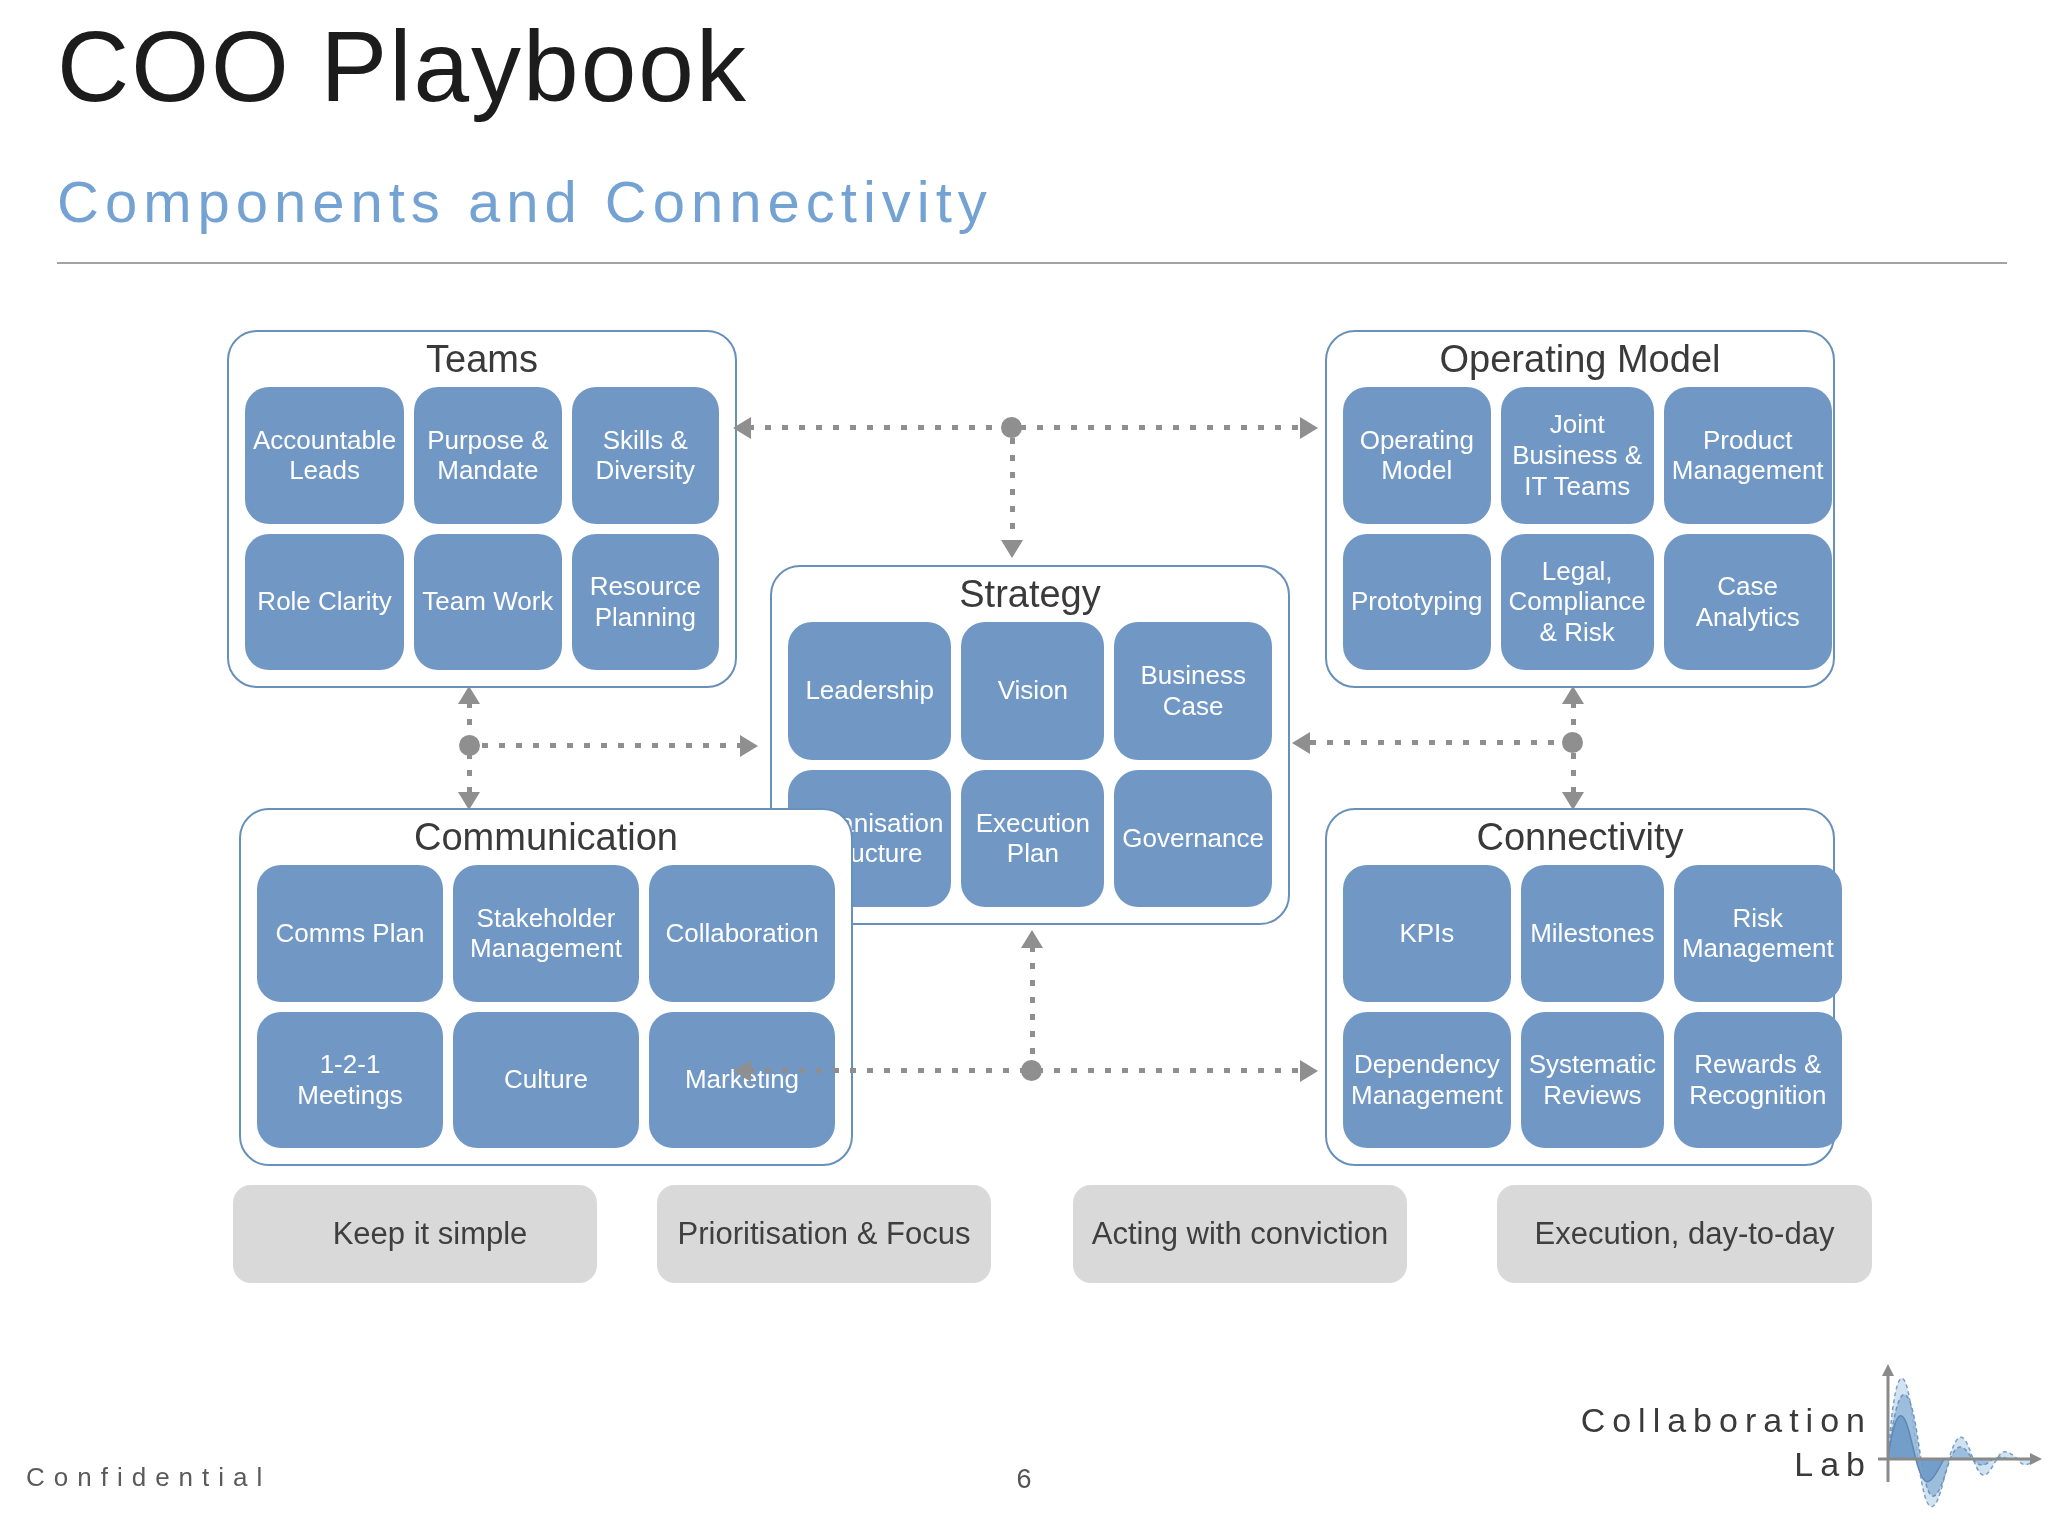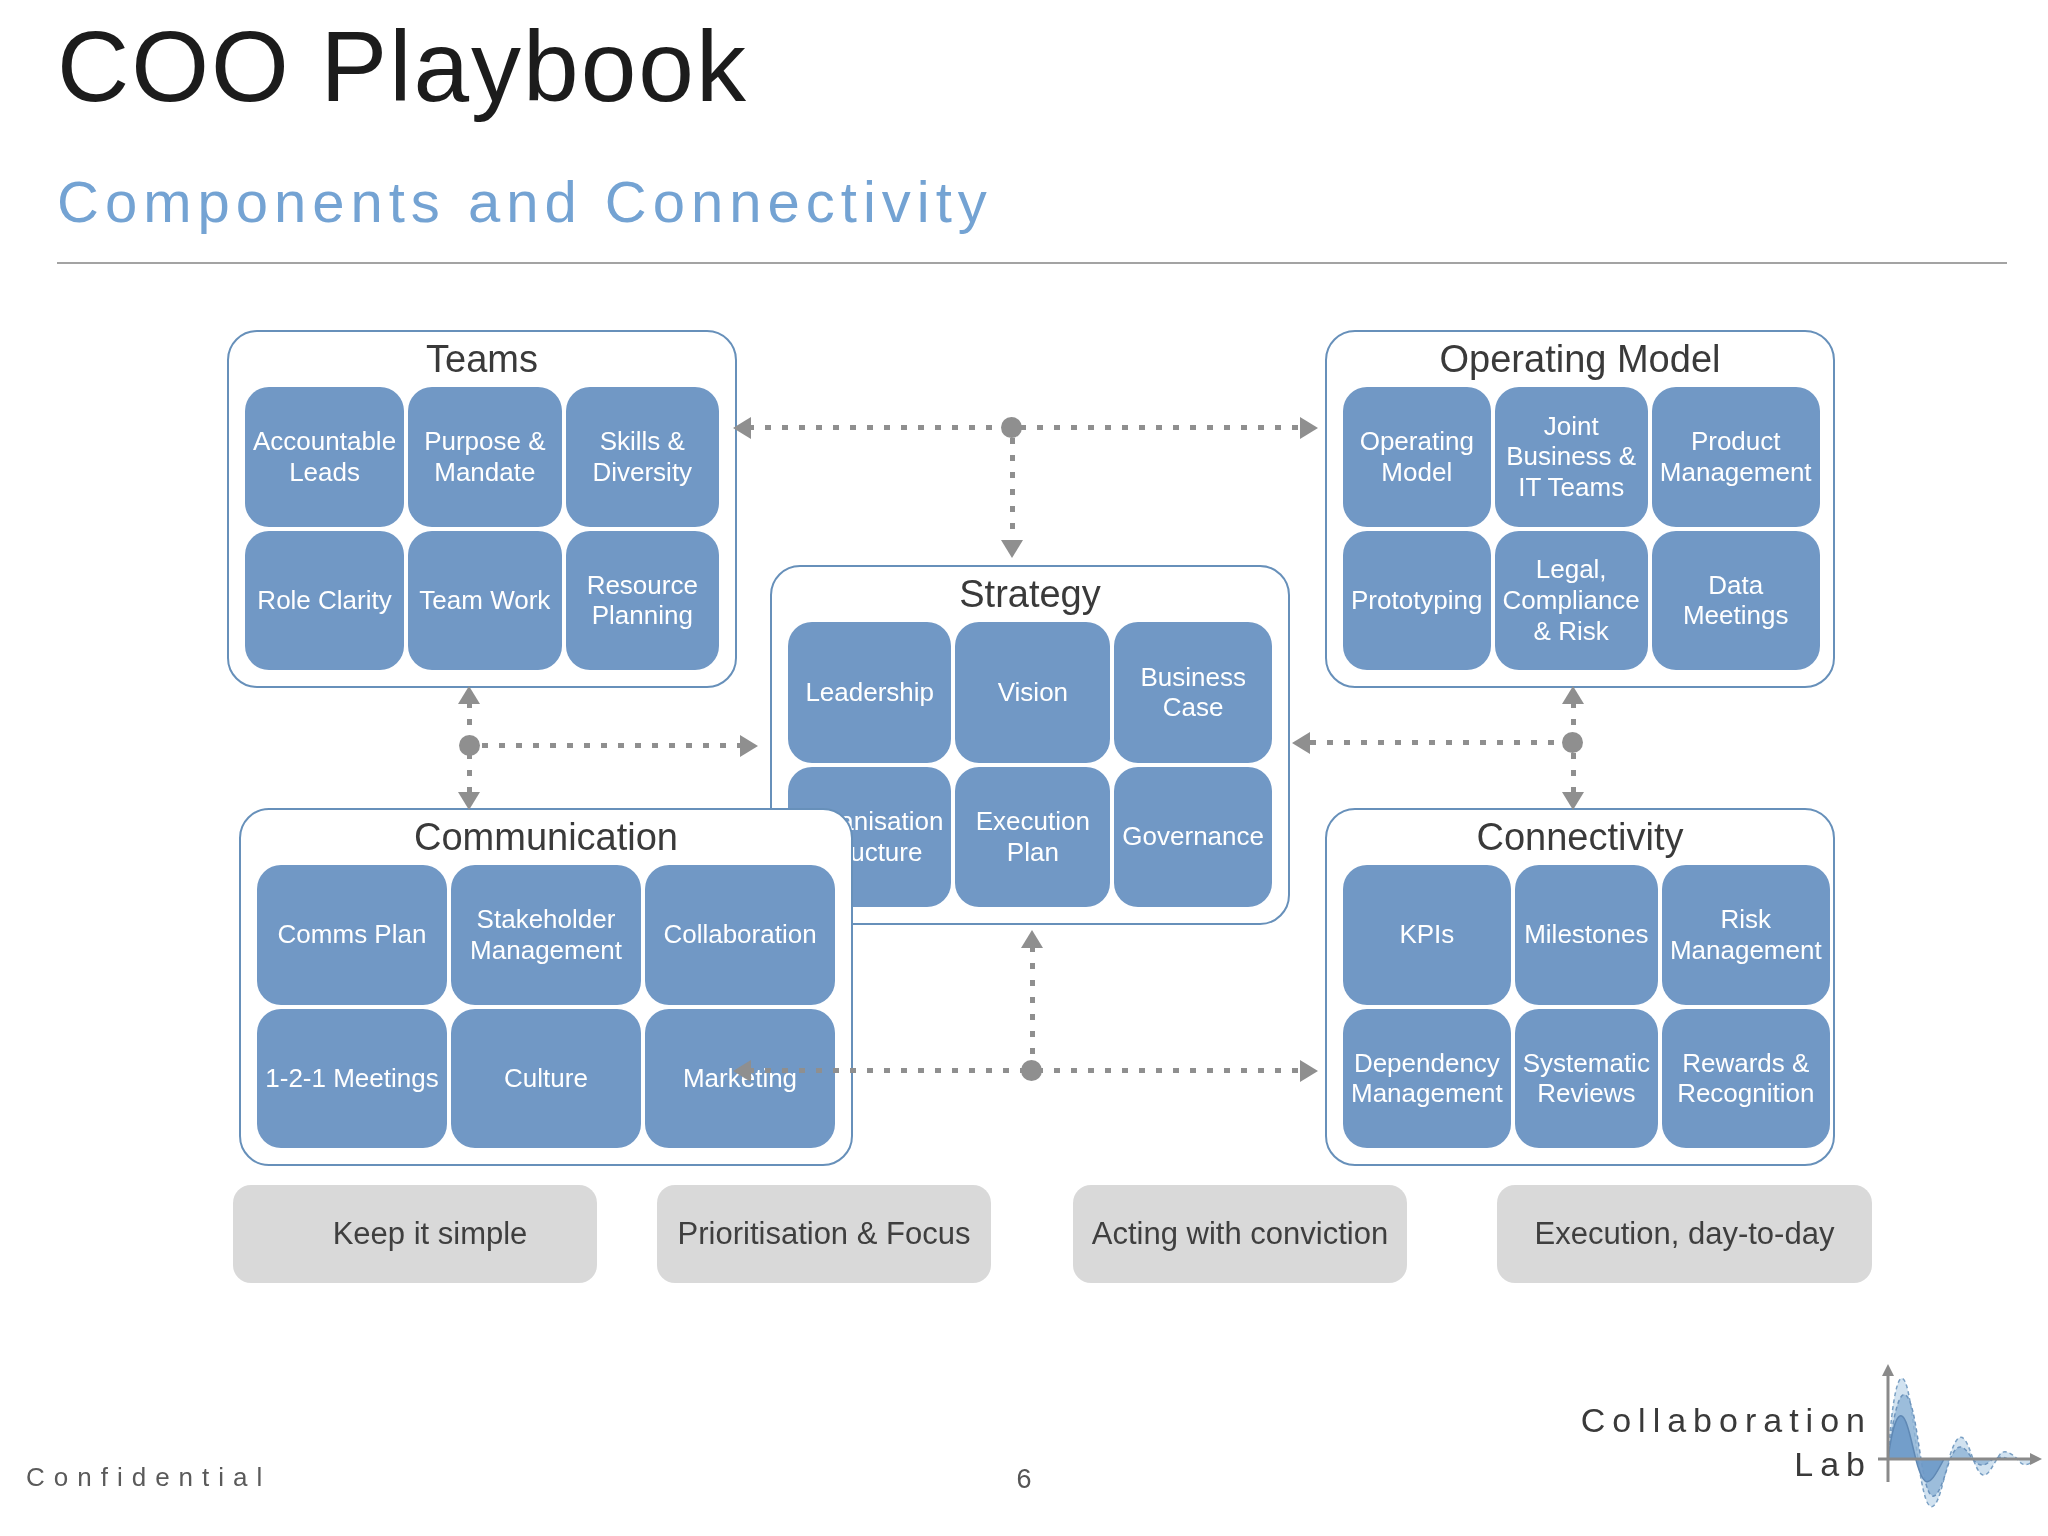--- a/index.html
+++ b/index.html
@@ -12,21 +12,21 @@
   .sub-title{position:absolute;left:57px;top:168px;font-size:58px;color:#74a3d3;
              letter-spacing:6px;font-weight:400;}
   .rule{position:absolute;left:57px;top:262px;width:1950px;height:2px;background:#a3a3a3;}
 
   
   .group{position:absolute;border:2px solid #6790ba;border-radius:30px;background:#ffffff;
          box-sizing:border-box;display:flex;flex-direction:column;}
   .group-title{margin:6px 0 4px 0;text-align:center;font-size:38px;font-weight:400;
                color:#3a3a3a;}
   .tiles{flex:1;display:grid;grid-template-columns:1fr 1fr 1fr;grid-template-rows:1fr 1fr;
-         gap:4px;padding:2px 16px 16px 16px;}
+         gap:10px;padding:2px 16px 16px 16px;}
   .tile{background:#7198c5;border-radius:24px;color:#ffffff;font-size:26px;line-height:1.18;
         display:flex;align-items:center;justify-content:center;text-align:center;
         padding:6px 8px;box-sizing:border-box;}
 
   
   .h-line{position:absolute;height:5px;
           background-image:repeating-linear-gradient(to right,#8f8f8f 0 6px,transparent 6px 17px);}
   .v-line{position:absolute;width:5px;
           background-image:repeating-linear-gradient(to bottom,#8f8f8f 0 6px,transparent 6px 17px);}
   .dot{position:absolute;width:21px;height:21px;border-radius:50%;background:#8f8f8f;}
@@ -70,21 +70,21 @@
   </section>
 
   <section class="group" style="left:1325px;top:330px;width:510px;height:358px">
     <h2 class="group-title">Operating Model</h2>
     <div class="tiles">
       <div class="tile">Operating Model</div>
       <div class="tile">Joint Business &amp; IT Teams</div>
       <div class="tile">Product Management</div>
       <div class="tile">Prototyping</div>
       <div class="tile">Legal, Compliance &amp; Risk</div>
-      <div class="tile">Data Meetings</div>
+      <div class="tile">Case Analytics</div>
     </div>
   </section>
 
   <section class="group" style="left:770px;top:565px;width:520px;height:360px">
     <h2 class="group-title">Strategy</h2>
     <div class="tiles">
       <div class="tile">Leadership</div>
       <div class="tile">Vision</div>
       <div class="tile">Business Case</div>
       <div class="tile">Organisation Structure</div>

